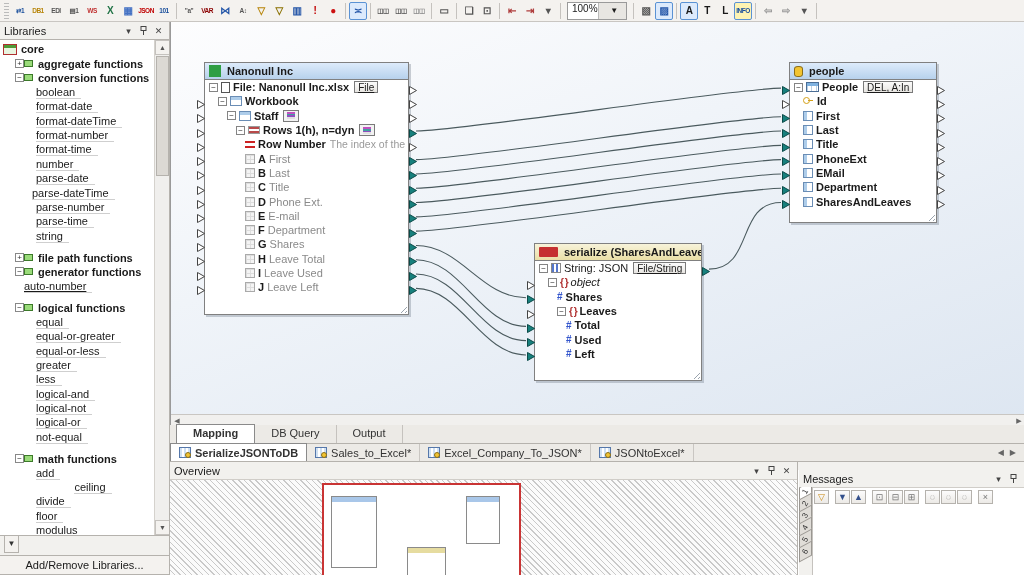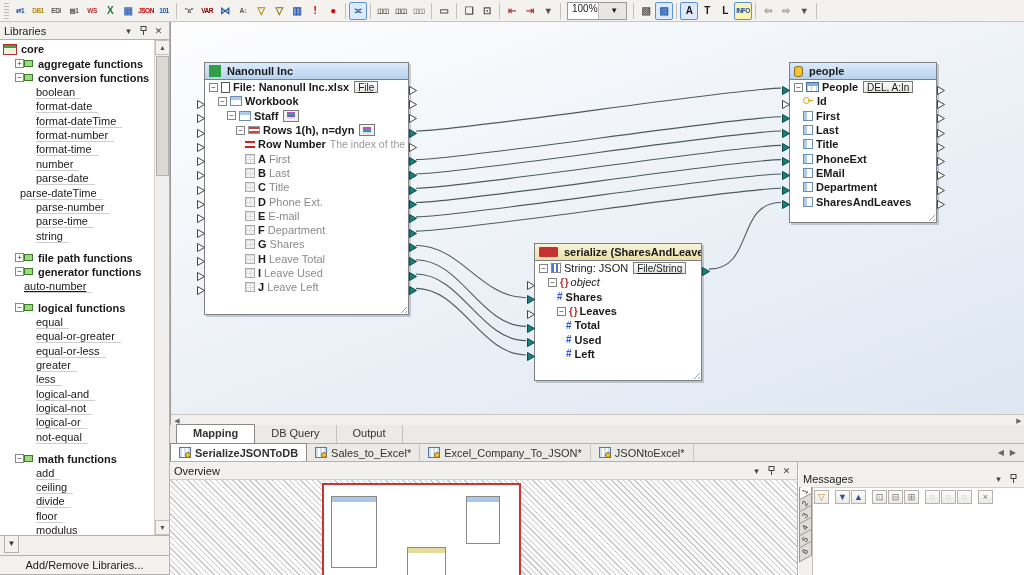--- a/index.html
+++ b/index.html
@@ -235,21 +235,21 @@
           </div>
           <div class="librow item" style="padding-left: 36px;">
             <span class="lbl">format-time</span>
           </div>
           <div class="librow item" style="padding-left: 36px;">
             <span class="lbl">number</span>
           </div>
           <div class="librow item" style="padding-left: 36px;">
             <span class="lbl">parse-date</span>
           </div>
-          <div class="librow item" style="padding-left: 20px;">
+          <div class="librow item" style="padding-left: 32px;">
             <span class="lbl">parse-dateTime</span>
           </div>
           <div class="librow item" style="padding-left: 36px;">
             <span class="lbl">parse-number</span>
           </div>
           <div class="librow item" style="padding-left: 36px;">
             <span class="lbl">parse-time</span>
           </div>
           <div class="librow item" style="padding-left: 36px;">
             <span class="lbl">string</span>
@@ -311,21 +311,21 @@
           <div class="librow bold" style="padding-left: 15px;">
             <span class="gicon">
               <span class="pm">−</span>
               <span class="bk"></span>
             </span>
             <span class="lbl">math functions</span>
           </div>
           <div class="librow item" style="padding-left: 36px;">
             <span class="lbl">add</span>
           </div>
-          <div class="librow item" style="padding-left: 36px;">
+          <div class="librow item" style="padding-left: 36px; justify-content: center;">
             <span class="lbl">ceiling</span>
           </div>
           <div class="librow item" style="padding-left: 36px;">
             <span class="lbl">divide</span>
           </div>
           <div class="librow item" style="padding-left: 36px;">
             <span class="lbl">floor</span>
           </div>
           <div class="librow item" style="padding-left: 36px;">
             <span class="lbl">modulus</span>

